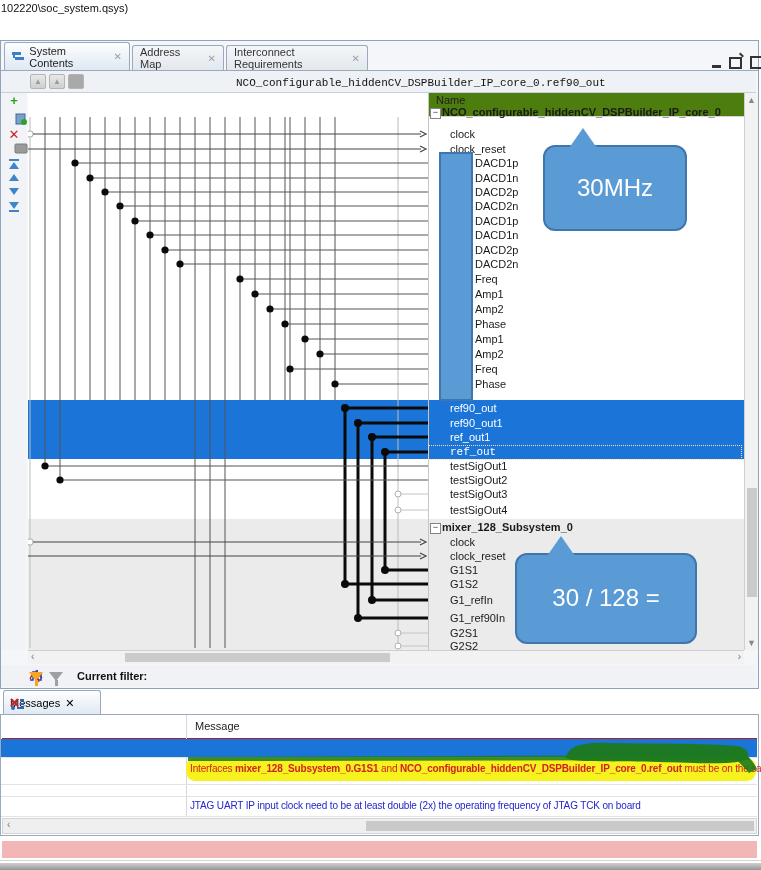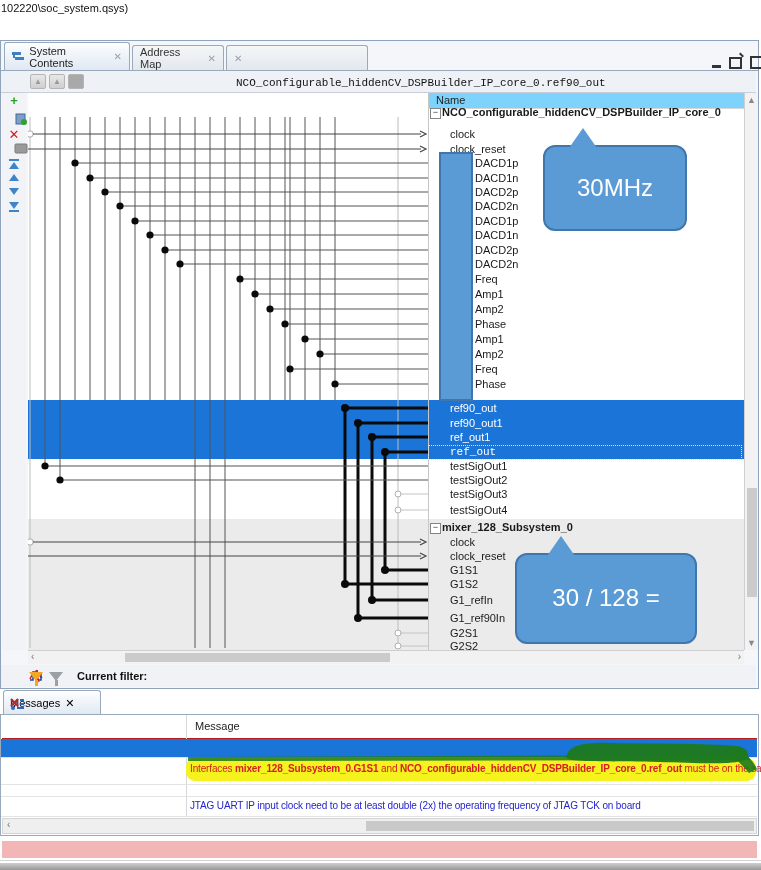--- a/index.html
+++ b/index.html
@@ -35,21 +35,21 @@
   .ltb-ic{left:7px;width:14px;height:13px;font-size:13px;line-height:13px;text-align:center;}
   .tri{width:0;height:0;border-left:5px solid transparent;border-right:5px solid transparent;margin:0 auto;}
   .tri.up{border-bottom:7px solid #3d85c8;}
   .tri.down{border-top:7px solid #3d85c8;}
   .bar-b{width:10px;height:2px;background:#3d85c8;margin:1px auto 0;}
   
   .content-bg{left:28px;top:93px;width:716px;height:557px;background:#fff;overflow:hidden;}
   .band-gray{left:0;top:426px;width:716px;height:131px;background:#ebebeb;}
   .band-blue{left:0;top:307px;width:716px;height:59px;background:#1b74d8;}
   .name-div{left:428px;top:93px;width:1px;height:557px;background:#c6c6c6;}
-  .name-hdr{left:429px;top:93px;width:315px;height:16px;background:#7dd3fc;border-bottom:1px solid #d5d5d5;
+  .name-hdr{left:429px;top:93px;width:315px;height:24px;background:#4d7c0f;border-bottom:1px solid #d5d5d5;
             font-size:11px;color:#222;padding:1px 0 0 7px;box-sizing:border-box;}
   .tree-row{position:absolute;left:0;width:316px;height:15px;line-height:15px;font-size:11px;color:#1a1a1a;white-space:nowrap;}
   .tree-row.sel{color:#fff;}
   .tree-row .lbl{position:absolute;top:0;}
   .expbox{position:absolute;left:2px;top:3px;width:9px;height:9px;border:1px solid #848484;background:#fff;
           font-size:9px;line-height:7px;text-align:center;color:#333;}
   .focus-row{position:absolute;left:0;width:314px;height:15px;border:1px dotted #ffd9b0;box-sizing:border-box;}
   .blue-bar{left:439px;top:152px;width:34px;height:249px;background:#5b9bd5;border:2px solid #4176ac;box-sizing:border-box;z-index:6;}
   
   .callout{background:#5b9bd5;border:2px solid #4176ac;border-radius:12px;color:#fff;
@@ -109,20 +109,21 @@
         <i style="left:1px;top:3px;width:2px;height:4px;"></i>
     </span>
     <span>System Contents</span>
     <span class="x">✕</span>
   </div>
   <div class="abs tab inactive" style="left:132px;width:92px;">
     <span>Address Map</span>
     <span class="x">✕</span>
   </div>
   <div class="abs tab inactive" style="left:226px;width:142px;">
+    <span>Interconnect Requirements</span>
     <span class="x">✕</span>
   </div>
   <div class="abs tabline"></div>
   <div class="abs winctl" style="left:712px;">
     <span class="wc-min"></span>
     <span class="wc-rest"></span>
     <span class="wc-box"></span>
   </div>
 
   <div class="abs syspath"></div>

